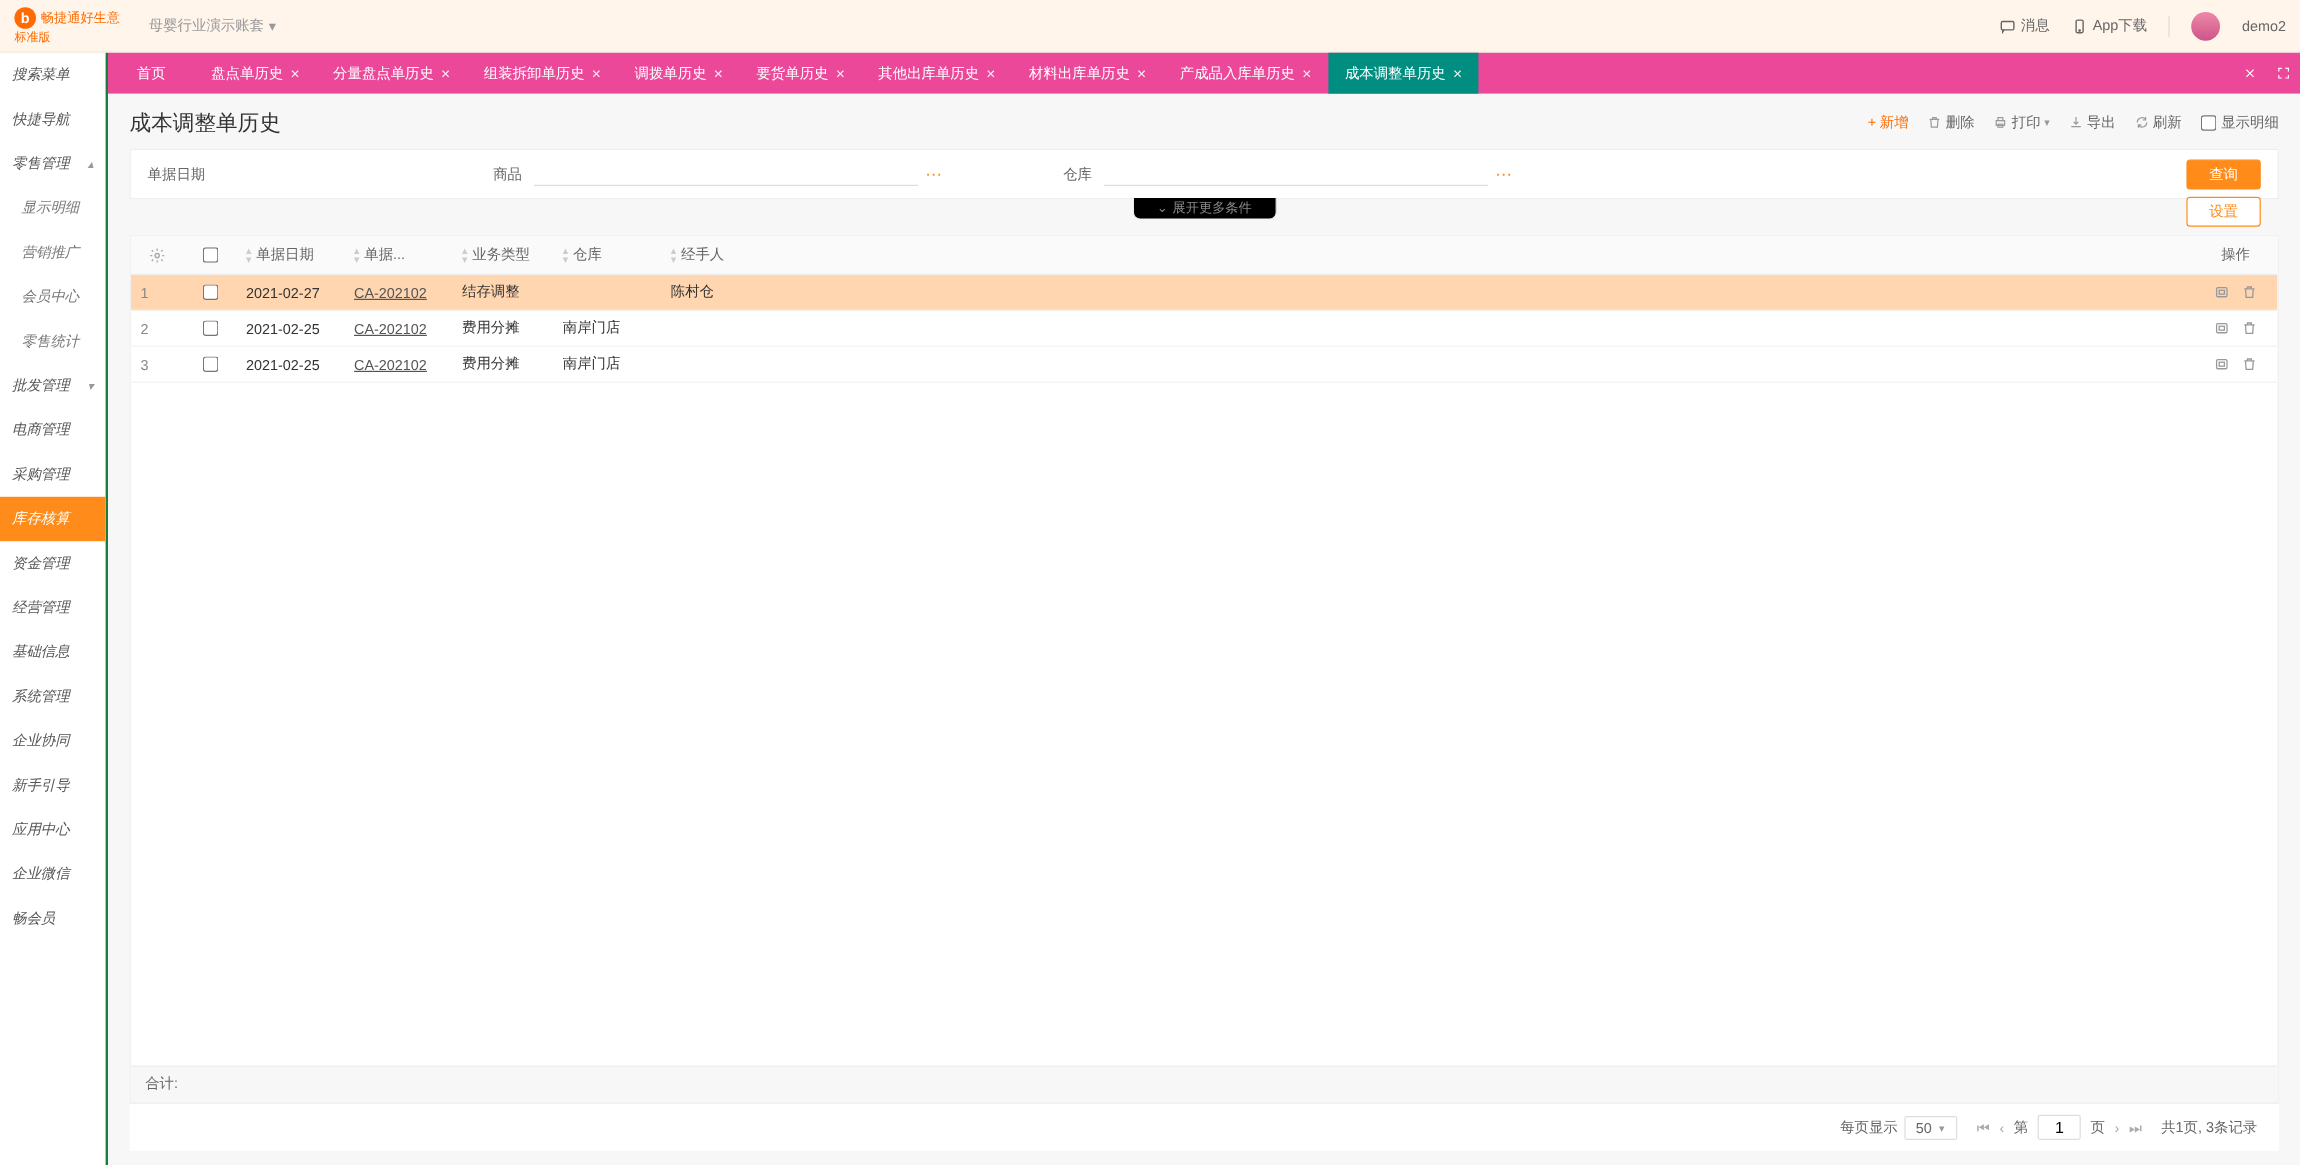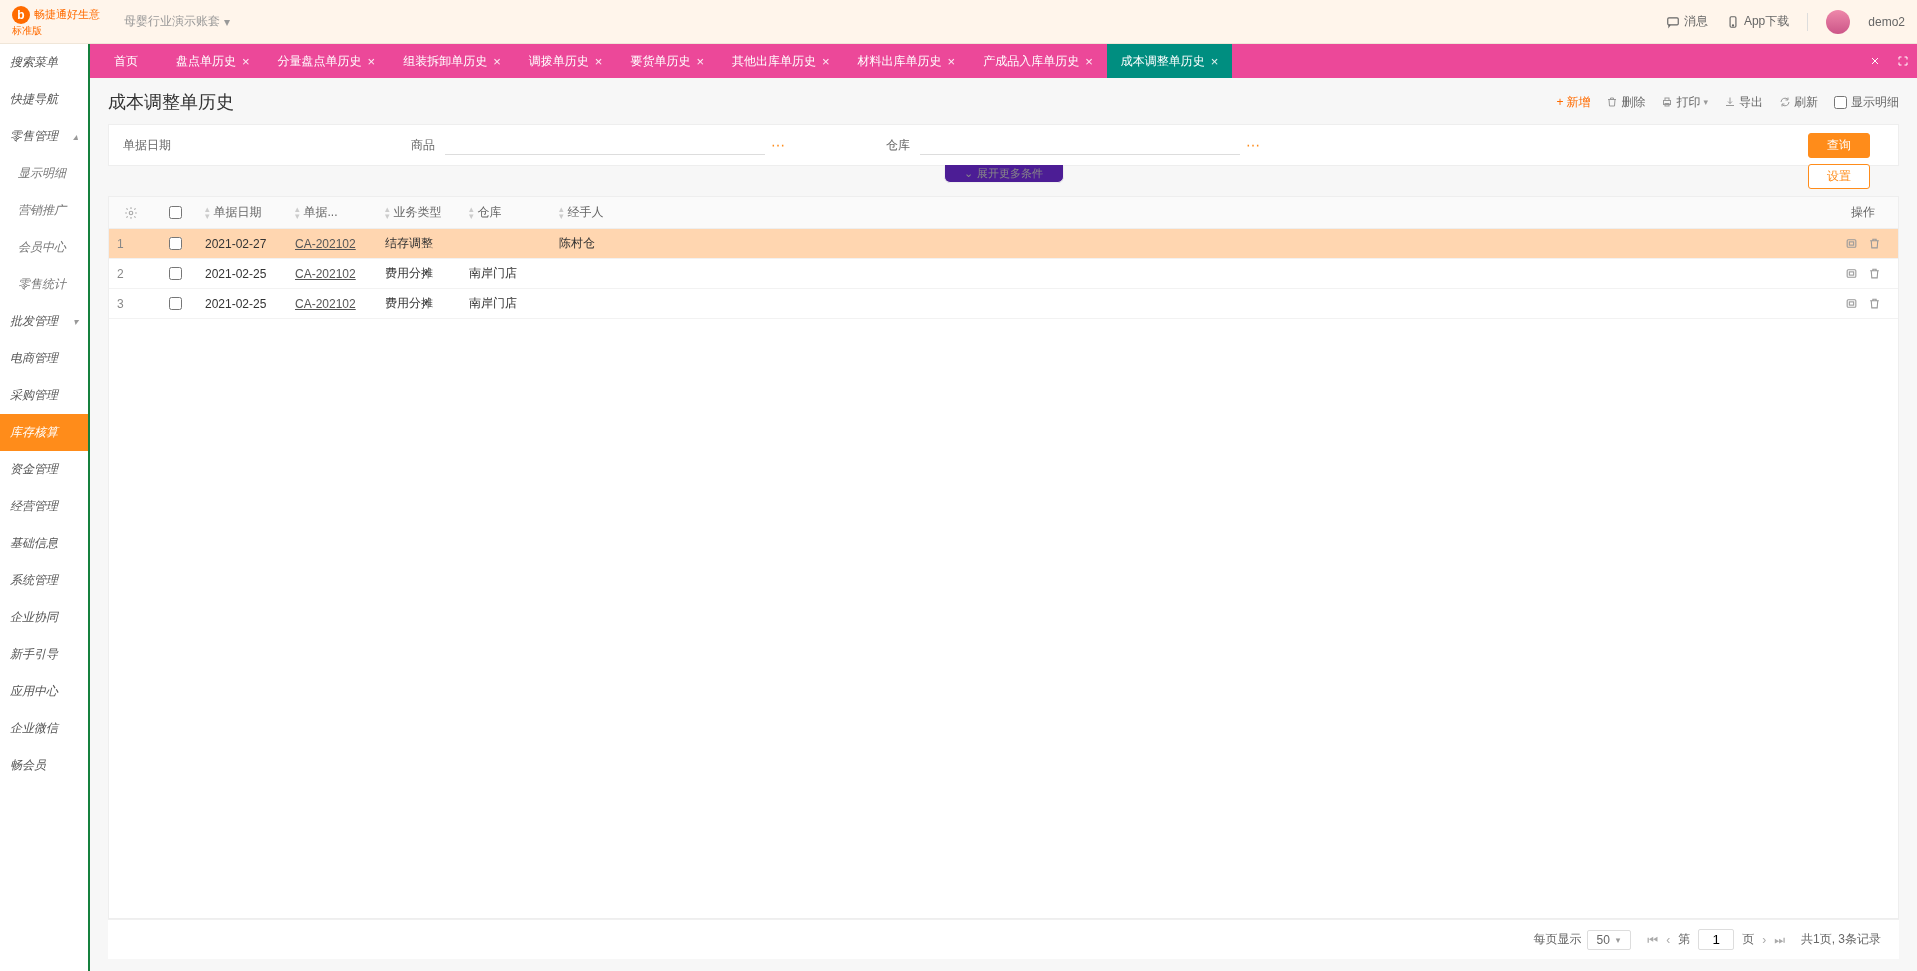--- a/index.html
+++ b/index.html
@@ -58,25 +58,25 @@
 .filter-group { display: flex; align-items: flex-start; gap: 10px; }
 .filter-label { color: #666; padding-top: 2px; white-space: nowrap; }
 .date-opts { display: flex; flex-direction: column; gap: 2px; }
 .date-tags { display: flex; align-items: center; gap: 8px; }
 .date-tag { color: #666; cursor: pointer; font-size: 12px; }
 .date-tag.badge { background: #ff8c1a; color: #fff; border-radius: 9px; padding: 1px 8px; }
 .date-range { color: #999; font-size: 11px; }
 .filter-input { border: none; border-bottom: 1px solid #ddd; width: 320px; padding: 2px 0; outline: none; }
 .filter-input-wrap { display: flex; align-items: center; position: relative; }
 .more-dots { color: #ff8c1a; margin-left: 6px; font-size: 14px; letter-spacing: 1px; cursor: pointer; }
-.filter-right-btns { position: absolute; right: 28px; top: 8px; display: flex; flex-direction: column; gap: 6px; }
+.filter-right-btns { position: absolute; right: 14px; top: 8px; display: flex; flex-direction: column; gap: 6px; }
 .btn { padding: 3px 18px; border-radius: 3px; font-size: 12px; cursor: pointer; text-align: center; }
 .btn-primary { background: #ff8c1a; color: #fff; border: 1px solid #ff8c1a; }
 .btn-outline { background: #fff; color: #ff8c1a; border: 1px solid #ff8c1a; }
-.expand-bar { text-align: center; padding: 1px 0; font-size: 11px; color: #888; background: #4c1d95; cursor: pointer; border:1px solid #eee; border-top:none; width:120px; margin:0 auto; border-radius:0 0 6px 6px; position:relative; top:-1px;}
+.expand-bar { text-align: center; padding: 1px 0; font-size: 11px; color: #888; background: #000000; cursor: pointer; border:1px solid #eee; border-top:none; width:120px; margin:0 auto; border-radius:0 0 6px 6px; position:relative; top:-1px;}
 
 
 .table-wrap { flex: 1; background: #fff; margin-top: 12px; border: 1px solid #eee; display: flex; flex-direction: column; overflow: hidden; }
 .table-head { display: flex; background: #fafafa; border-bottom: 1px solid #eee; height: 32px; align-items: center; }
 .th, .td { padding: 0 8px; font-size: 12px; display: flex; align-items: center; overflow: hidden; white-space: nowrap; text-overflow: ellipsis; }
 .th { color: #666; gap: 4px; }
 .col-gear { width: 44px; justify-content: center; color: #aaa; }
 .col-chk { width: 44px; justify-content: center; }
 .col-date { width: 90px; }
 .col-docno { width: 90px; }
@@ -421,20 +421,23 @@
                   </span>
                   <span>
                     <svg width="13" height="13" viewBox="0 0 24 24" fill="none" stroke="#999" stroke-width="2">
                       <path d="M4 7h16M9 7V4h6v3M6 7l1 13h10l1-13"></path>
                     </svg>
                   </span>
                 </div>
               </div>
             </div>
           </div>
+        <div class="table-footer-sum">
+          <span>合计:</span>
+        </div>
       </div>
 
       <div class="pagination-bar">
         <div class="page-size">
           <span>每页显示</span>
           <div class="select-box">
             <span>50</span>
             <span style="font-size:9px;color:#999;">▾</span>
           </div>
         </div>

